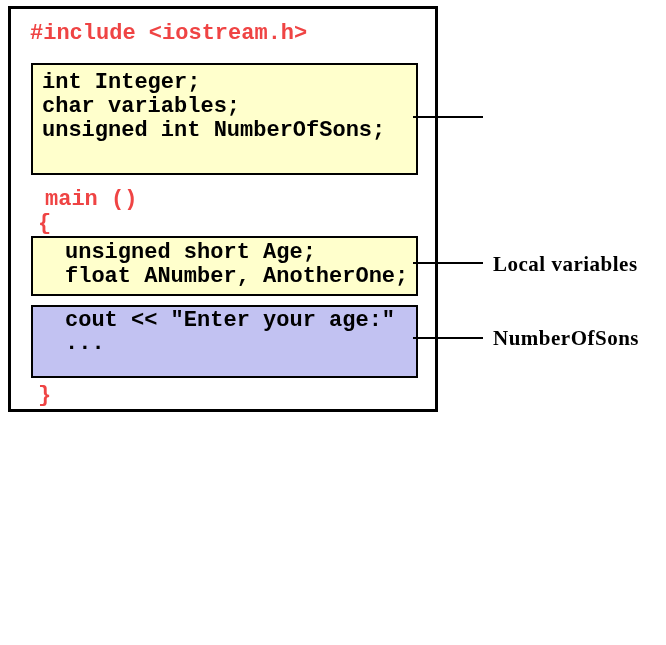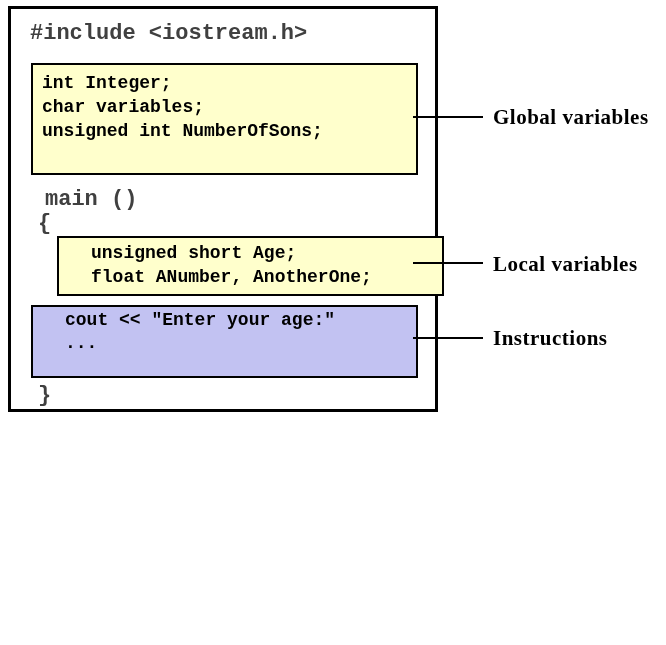--- a/index.html
+++ b/index.html
@@ -16,21 +16,21 @@
     color: #000000;
     overflow: hidden;
   }
   .code {
     position: absolute;
     font-family: "Liberation Mono", "DejaVu Sans Mono", monospace;
     font-weight: bold;
     font-size: 22px;
     line-height: 24px;
     white-space: pre;
-    color: #404040;
+    color: #ef4444;
   }
   .outer-box {
     position: absolute;
     left: 8px;
     top: 6px;
     width: 430px;
     height: 406px;
     border: 3px solid #000000;
     box-sizing: border-box;
     background: #ffffff;
@@ -45,41 +45,40 @@
   .brace-close  { left: 27px; top: 375px; }
 
   .code-box {
     position: absolute;
     box-sizing: border-box;
     border: 2px solid #000000;
   }
   .code-box .code-line {
     font-family: "Liberation Mono", "DejaVu Sans Mono", monospace;
     font-weight: bold;
-    font-size: 18px;
+    font-size: 22px;
     line-height: 24px;
     white-space: pre;
     color: #000000;
   }
   .global-box {
     left: 20px;
     top: 54px;
     width: 387px;
     height: 112px;
     background: #FFFFCC;
     padding: 6px 0 0 9px;
   }
   .local-box {
     left: 20px;
     top: 227px;
     width: 387px;
     height: 60px;
     background: #FFFFCC;
     padding: 3px 0 0 32px;
-    margin-left: 26px;
   }
   .instructions-box {
     left: 20px;
     top: 296px;
     width: 387px;
     height: 73px;
     background: #C2C2F2;
     padding: 2px 0 0 32px;
   }
   .instructions-box .code-line { line-height: 23px; }
@@ -135,17 +134,16 @@
       <div class="code-line">...</div>
     </div>
 
     <div class="code inner brace-close">}</div>
   </div>
 
   <div class="connector connector-global"></div>
   <div class="connector connector-local"></div>
   <div class="connector connector-instructions"></div>
 
-  <div class="annotation annotation-global">Global variables</div>
   <div class="annotation annotation-local">Local variables</div>
-  <div class="annotation annotation-instructions">Instructions</div>
+  <div class="annotation annotation-instructions">NumberOfSons</div>
 
 </div>
 
 </body></html>

